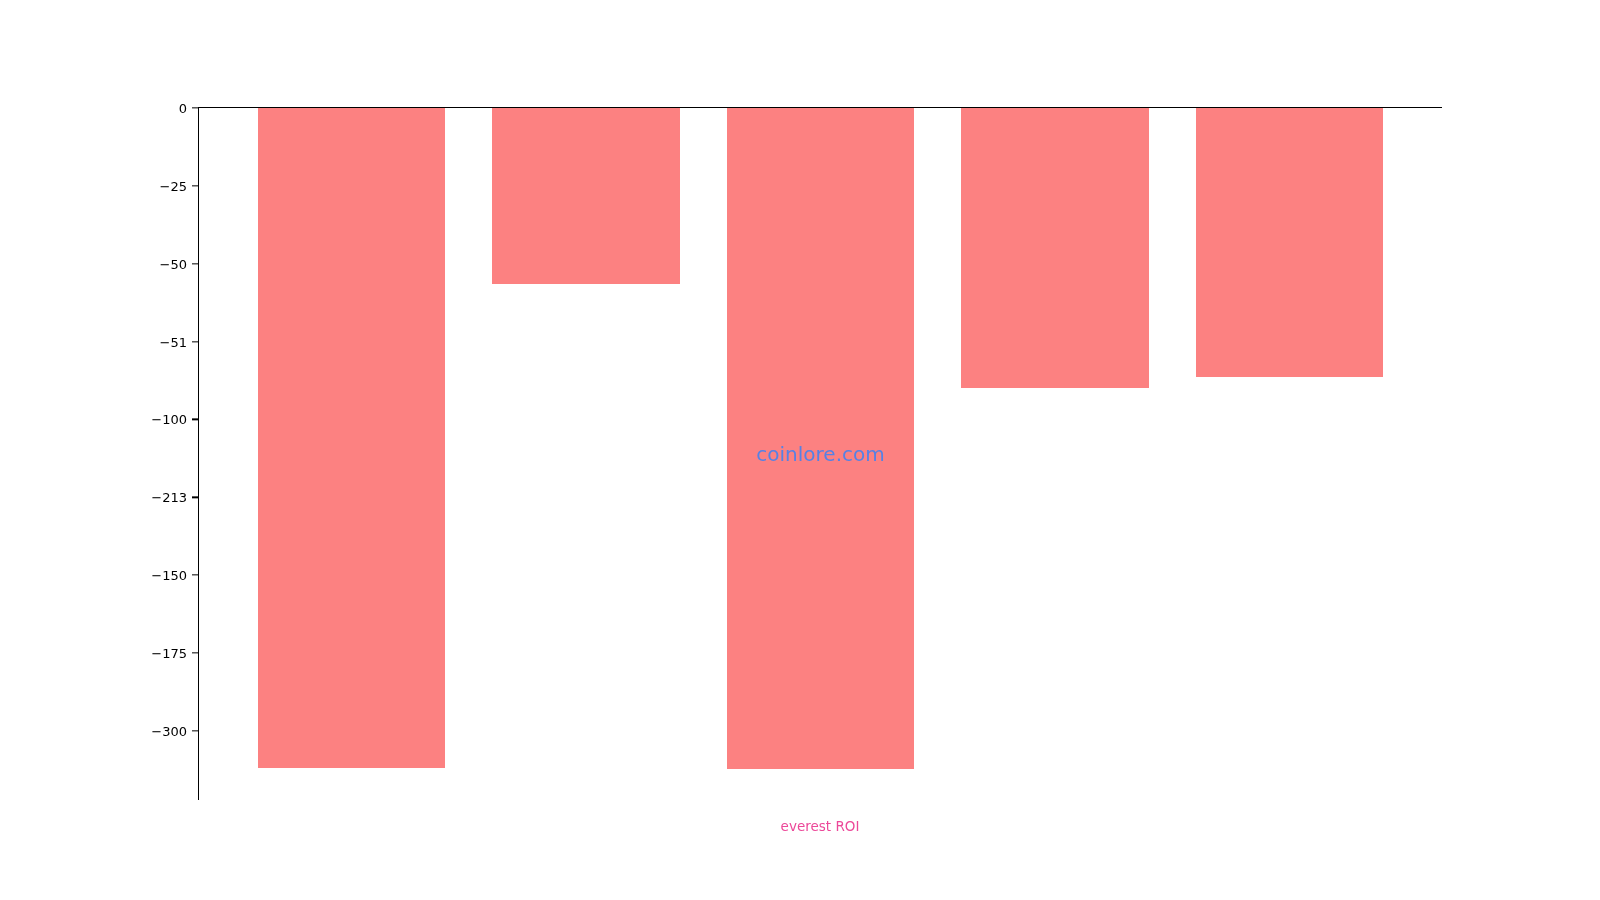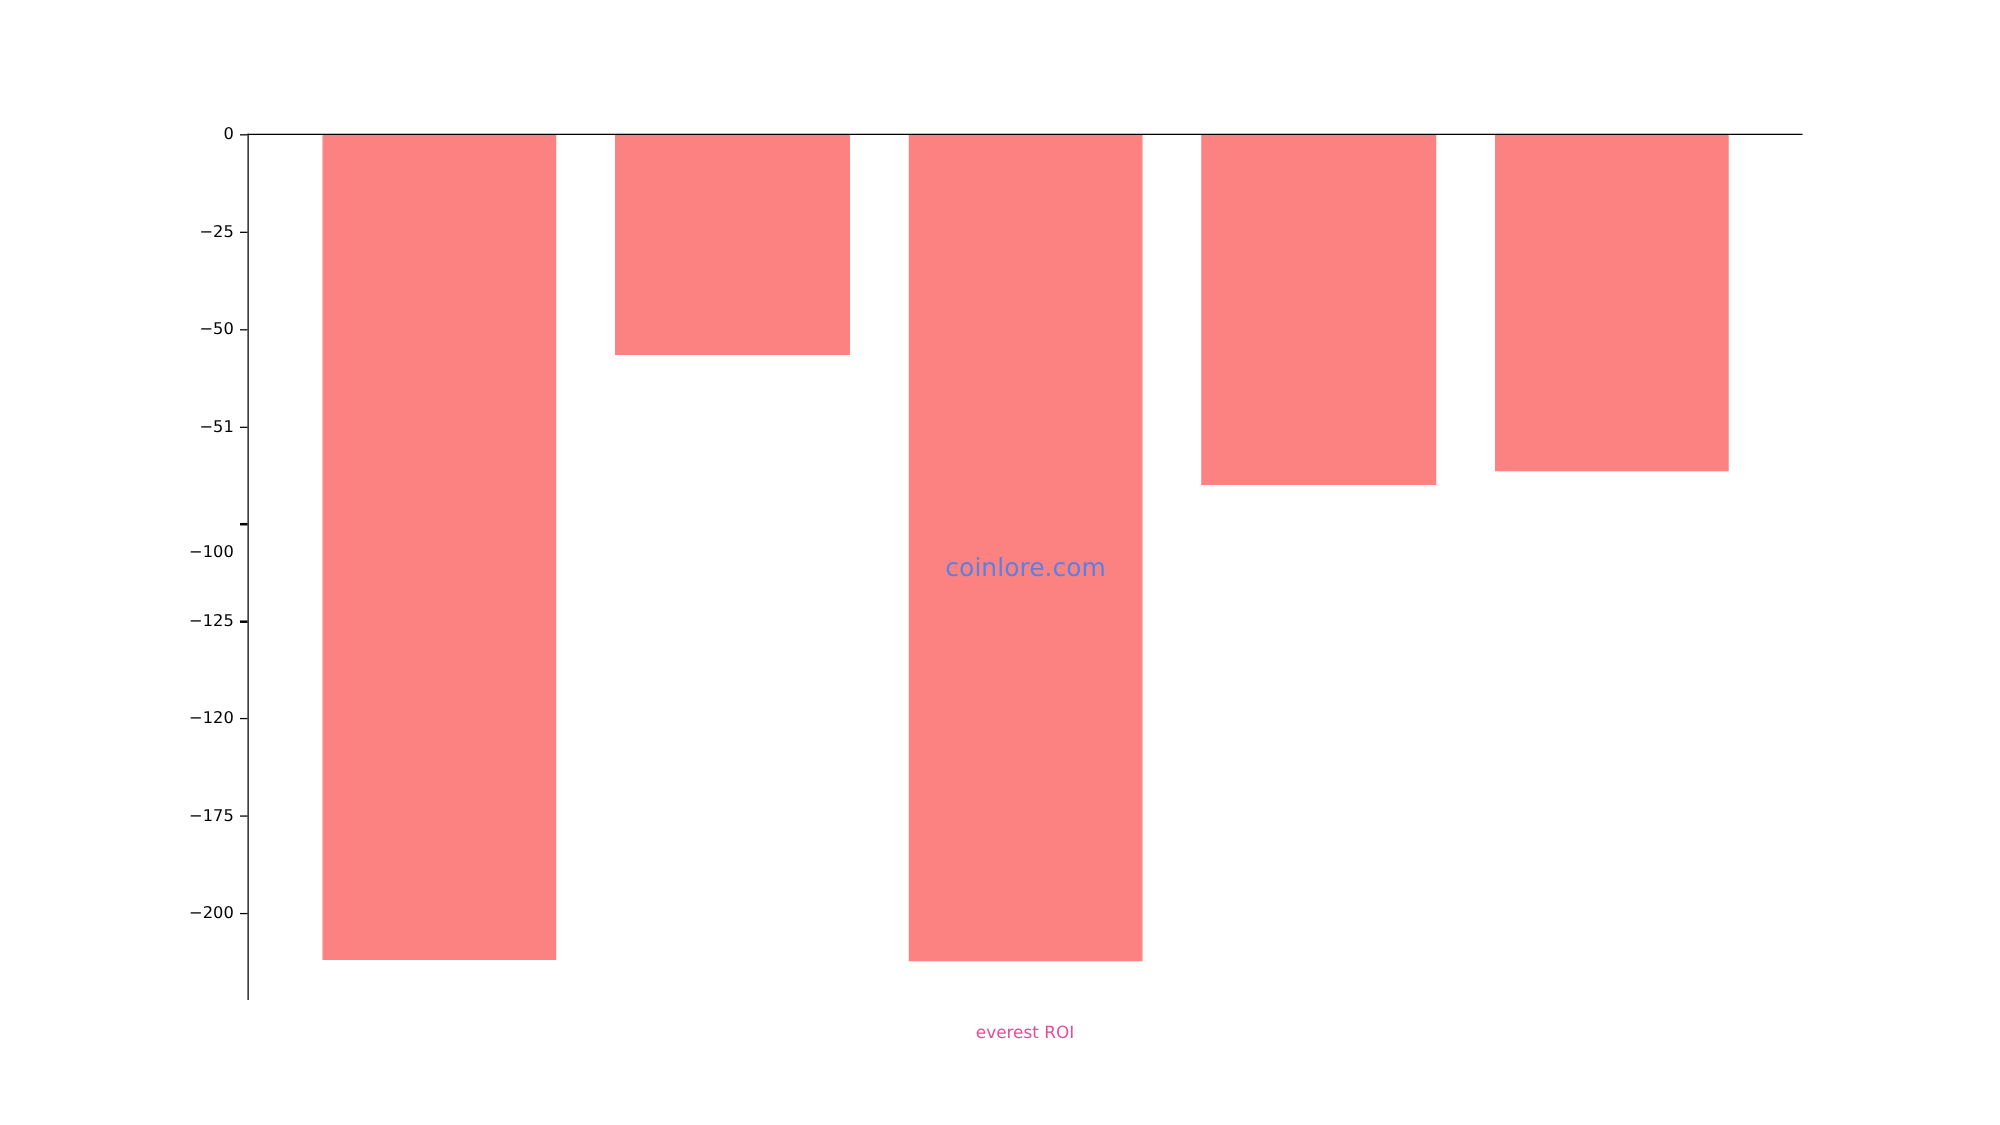--- a/index.html
+++ b/index.html
@@ -69,29 +69,29 @@
 
   <div class="tick-mark" style="top: 0%;"></div>
       <div class="tick-label" style="top: 0%;">0</div>
       <div class="tick-mark" style="top: 11.2511%;"></div>
       <div class="tick-label" style="top: 11.2511%;">−25</div>
       <div class="tick-mark" style="top: 22.5023%;"></div>
       <div class="tick-label" style="top: 22.5023%; text-align: right;">−50</div>
       <div class="tick-mark" style="top: 33.7534%;"></div>
       <div class="tick-label" style="top: 33.7534%;">−51</div>
       <div class="tick-mark" style="top: 45.0045%;"></div>
-      <div class="tick-label" style="top: 45.0045%; margin-top: 23px;">−100</div>
+      <div class="tick-label" style="top: 45.0045%;">−100</div>
       <div class="tick-mark" style="top: 56.2556%;"></div>
-      <div class="tick-label" style="top: 56.2556%;">−125</div>
+      <div class="tick-label" style="top: 56.2556%;">−213</div>
       <div class="tick-mark" style="top: 67.5068%;"></div>
-      <div class="tick-label" style="top: 67.5068%;">−120</div>
+      <div class="tick-label" style="top: 67.5068%;">−150</div>
       <div class="tick-mark" style="top: 78.7579%;"></div>
       <div class="tick-label" style="top: 78.7579%;">−175</div>
       <div class="tick-mark" style="top: 90.009%;"></div>
-      <div class="tick-label" style="top: 90.009%;">−200</div>
+      <div class="tick-label" style="top: 90.009%;">−300</div>
       <div class="bar" style="left: 4.71698%; width: 15.0943%; height: 95.3195%; background: rgb(252, 129, 129);"></div>
       <div class="bar" style="left: 23.5849%; width: 15.0943%; height: 25.3825%; background: rgb(252, 129, 129);"></div>
       <div class="bar" style="left: 42.4528%; width: 15.0943%; height: 95.4995%; background: rgb(252, 129, 129);"></div>
       <div class="bar" style="left: 61.3208%; width: 15.0943%; height: 40.459%; background: rgb(252, 129, 129);"></div>
       <div class="bar" style="left: 80.1887%; width: 15.0943%; height: 38.8839%; background: rgb(252, 129, 129);"></div>
       <div class="watermark">coinlore.com</div>
     </div>
   <div class="x-label">everest ROI</div>
 </div>
 

